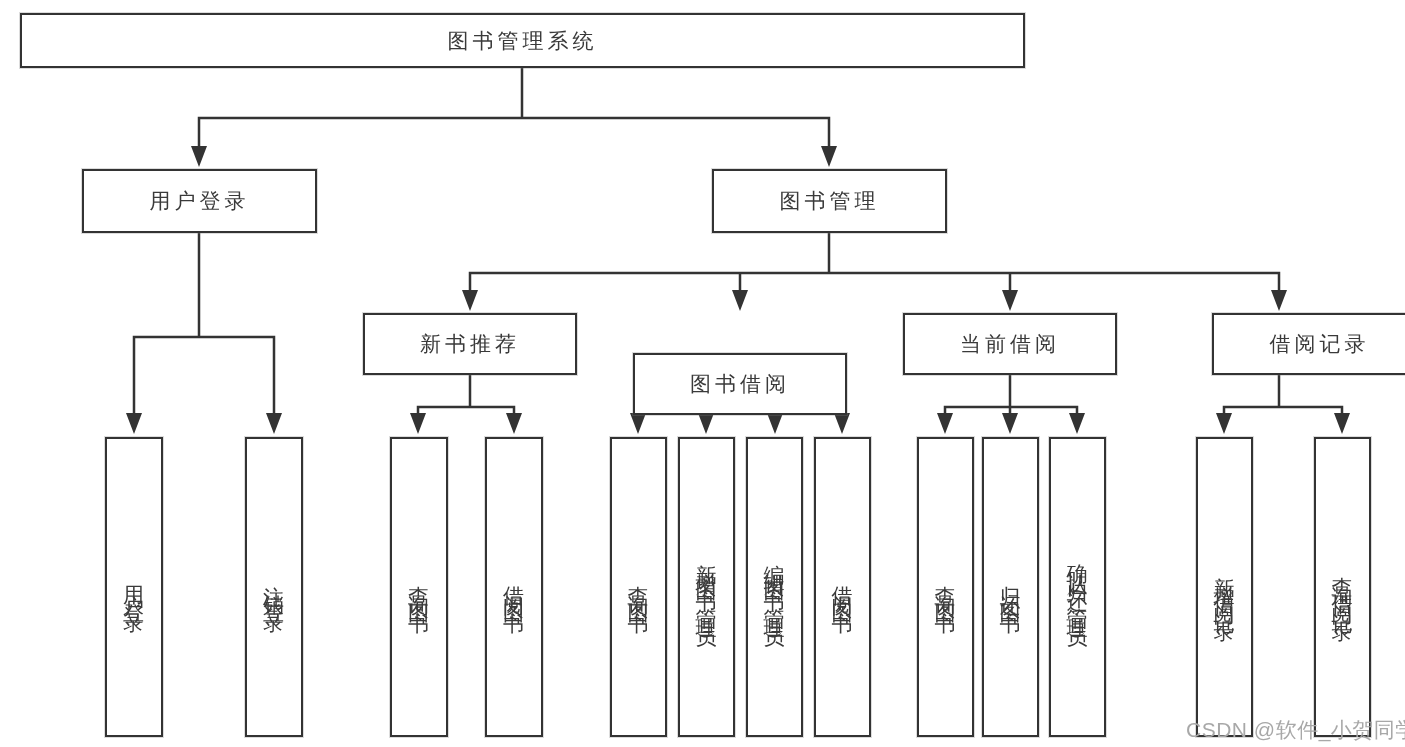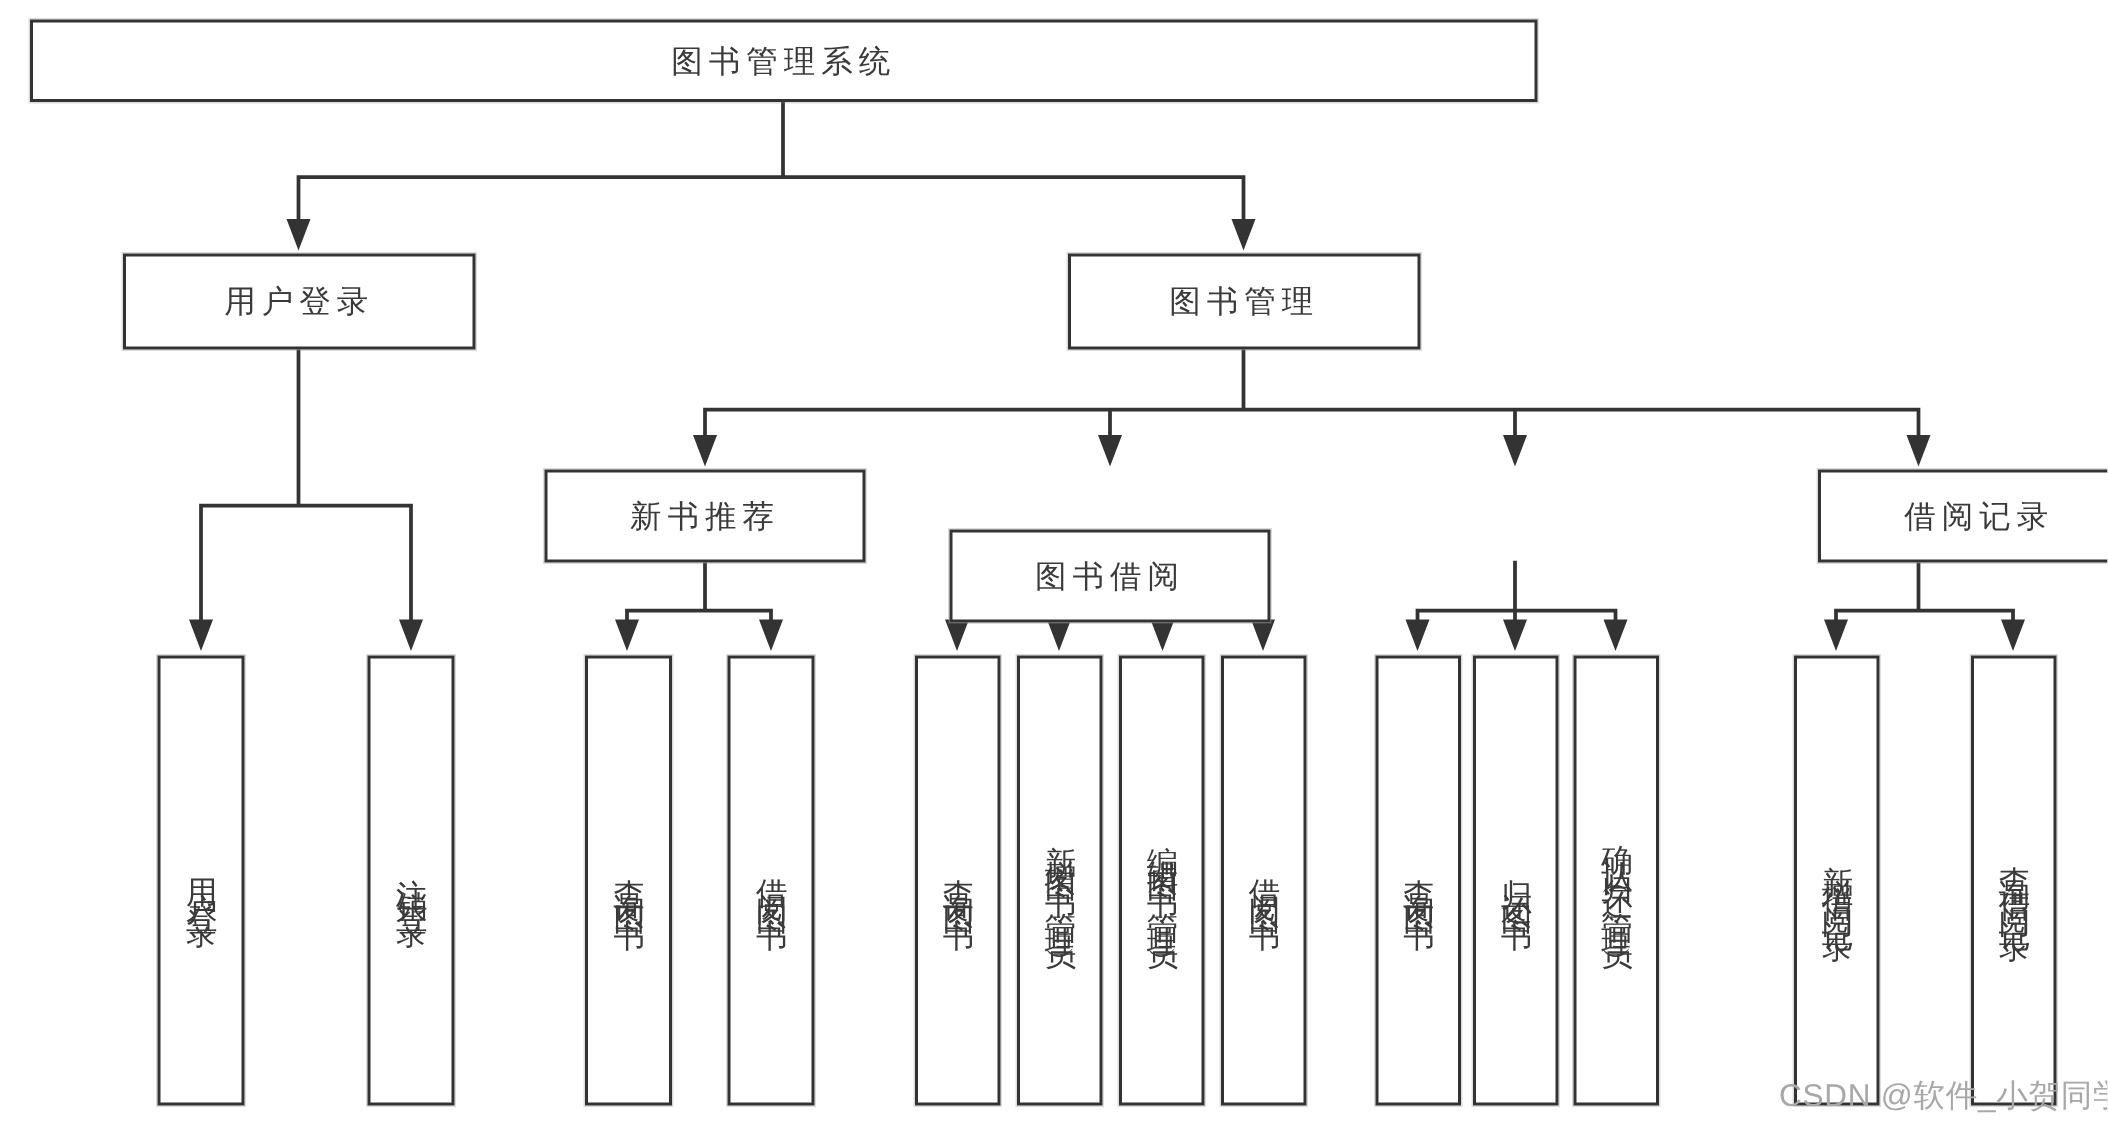--- a/index.html
+++ b/index.html
@@ -70,20 +70,23 @@
   <div class="node" style="left:712px;top:169px;width:235px;height:64px;">
     <span class="hlabel">图书管理</span>
   </div>
 
   <div class="node" style="left:363px;top:313px;width:214px;height:62px;align-items:center;">
     <span class="hlabel">新书推荐</span>
   </div>
   <div class="node" style="left:633px;top:313px;width:214px;height:62px;margin-top:40px;">
     <span class="hlabel">图书借阅</span>
   </div>
+  <div class="node" style="left:903px;top:313px;width:214px;height:62px;">
+    <span class="hlabel">当前借阅</span>
+  </div>
   <div class="node" style="left:1180px;top:313px;width:215px;height:62px;margin-left:32px;">
     <span class="hlabel">借阅记录</span>
   </div>
 
   <div class="node leaf" style="left:105px;width:58px;">
     <span class="vtext">用户登录</span>
   </div>
   <div class="node leaf" style="left:245px;width:58px;">
     <span class="vtext">注销登录</span>
   </div>

